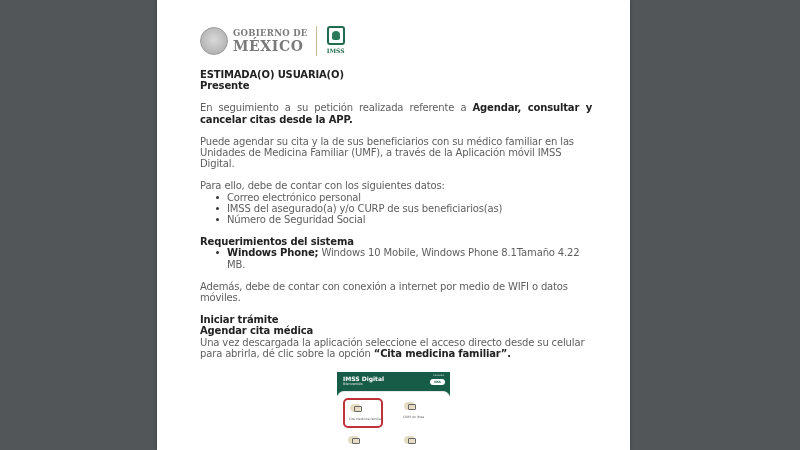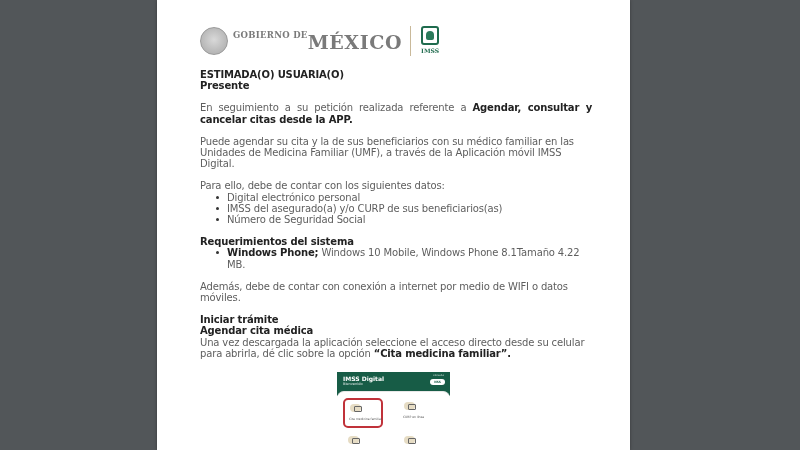--- a/index.html
+++ b/index.html
@@ -21,26 +21,26 @@
     .header-logos {
       position: absolute; left: 43px; top: 24px; height: 34px;
       display: flex; align-items: center;
     }
     .seal {
       width: 28px; height: 28px; border-radius: 50%;
       background: radial-gradient(circle at 50% 45%, #d9d9d9 0%, #bdbdbd 55%, #a8a8a8 100%);
       border: 1px solid #9a9a9a;
       margin-right: 5px;
     }
-    .gov-text { display: flex; flex-direction: row; line-height: 1; color: #7a7a7a; }
+    .gov-text { display: flex; flex-direction: column; line-height: 1; color: #7a7a7a; }
     .gov-text .gov-top {
       font-family: "DejaVu Serif", serif; font-size: 8.5px; font-weight: bold; letter-spacing: 0.3px;
     }
     .gov-text .gov-bottom {
-      font-family: "DejaVu Serif", serif; font-size: 19px; font-weight: bold; letter-spacing: 0.6px; margin-top: 2px;
+      font-family: "DejaVu Serif", serif; font-size: 14px; font-weight: bold; letter-spacing: 0.6px; margin-top: 2px;
     }
     .logo-divider {
       width: 1px; height: 30px; background: #c9b99a; margin: 0 8px 0 8px;
     }
     .imss-logo {
       width: 22px; height: 30px; display: flex; flex-direction: column; align-items: center;
     }
     .imss-mark {
       width: 18px; height: 19px; border: 2px solid #1f6b4e; border-radius: 3px; position: relative;
       background: #fff;
@@ -123,21 +123,21 @@
       <div class="bold p">Presente</div>
 
       <div class="p justify">
         <span>En seguimiento a su petición realizada referente a </span><b>Agendar, consultar y cancelar citas desde la APP.</b>
       </div>
 
       <div class="p">Puede agendar su cita y la de sus beneficiarios con su médico familiar en las Unidades de Medicina Familiar (UMF), a través de la Aplicación móvil IMSS Digital.</div>
 
       <div>Para ello, debe de contar con los siguientes datos:</div>
       <ul class="bullets p">
-        <li>Digital electrónico personal</li>
+        <li>Correo electrónico personal</li>
         <li>IMSS del asegurado(a) y/o CURP de sus beneficiarios(as)</li>
         <li>Número de Seguridad Social</li>
       </ul>
 
       <div class="heading">Requerimientos del sistema</div>
       <ul class="bullets p">
         <li><b>Windows Phone;</b><span> Windows 10 Mobile, Windows Phone 8.1Tamaño 4.22 MB.</span></li>
       </ul>
 
       <div class="p">Además, debe de contar con conexión a internet por medio de WIFI o datos móviles.</div>

